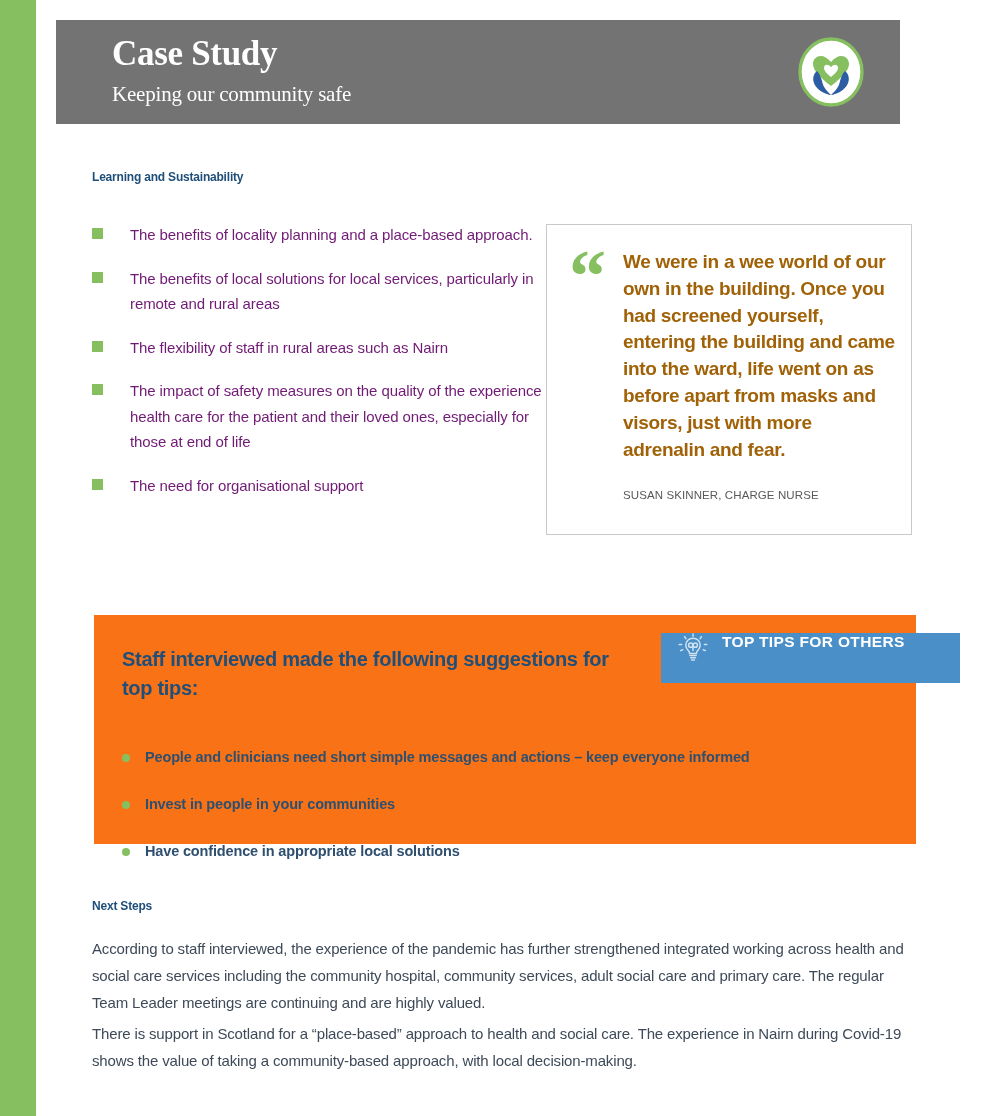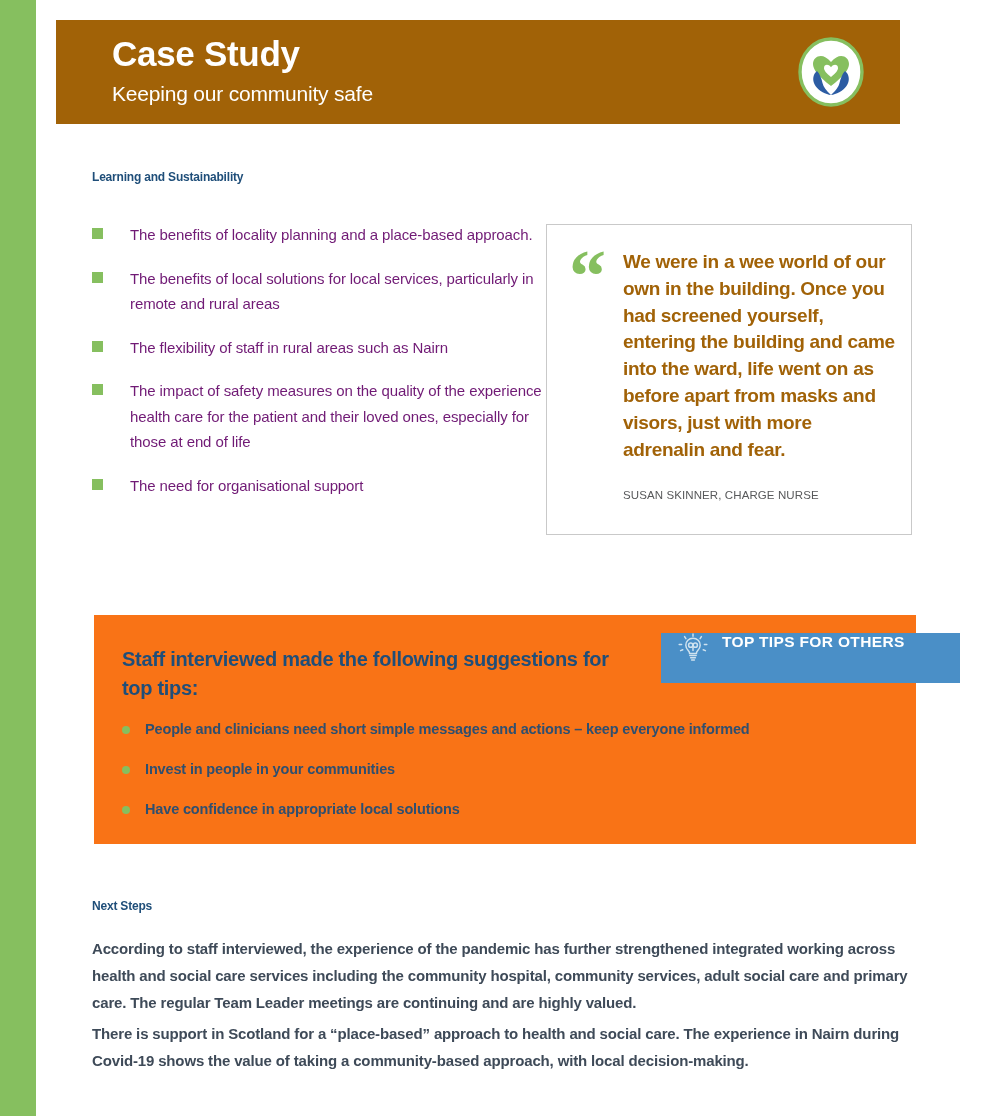--- a/index.html
+++ b/index.html
@@ -35,22 +35,23 @@
     background: #ffffff;
   }
 
   
   .header {
     position: absolute;
     left: 20px;
     top: 20px;
     width: 844px;
     height: 104px;
-    background: #a16207;
+    background: #737373;
     box-sizing: border-box;
+    font-family: Liberation Serif, serif;
   }
   .header-title {
     position: absolute;
     left: 56px;
     top: 16px;
     color: #ffffff;
     font-size: 35px;
     font-weight: bold;
     letter-spacing: -0.3px;
     line-height: 1.05;
@@ -203,20 +204,21 @@
   .tips-list {
     position: absolute;
     left: 28px;
     top: 105px;
     width: 780px;
   }
   .tip-item {
     display: flex;
     align-items: flex-start;
     margin-bottom: 21px;
+    margin-top: 28px;
   }
   .tip-marker {
     flex: 0 0 auto;
     width: 8px;
     height: 8px;
     border-radius: 50%;
     background: #86bf5f;
     margin-top: 6px;
     margin-right: 15px;
   }
@@ -230,21 +232,20 @@
 
   
   .body-para {
     position: absolute;
     left: 56px;
     width: 824px;
     color: #3e4a58;
     font-size: 15px;
     line-height: 27px;
     letter-spacing: -0.15px;
-    font-weight: bold;
   }
   #para-0 { top: 935px; }
   #para-1 { top: 1020px; }
 </style>
 </head>
 <body>
 
 <div class="side-bar"></div>
 
 <div class="page">

